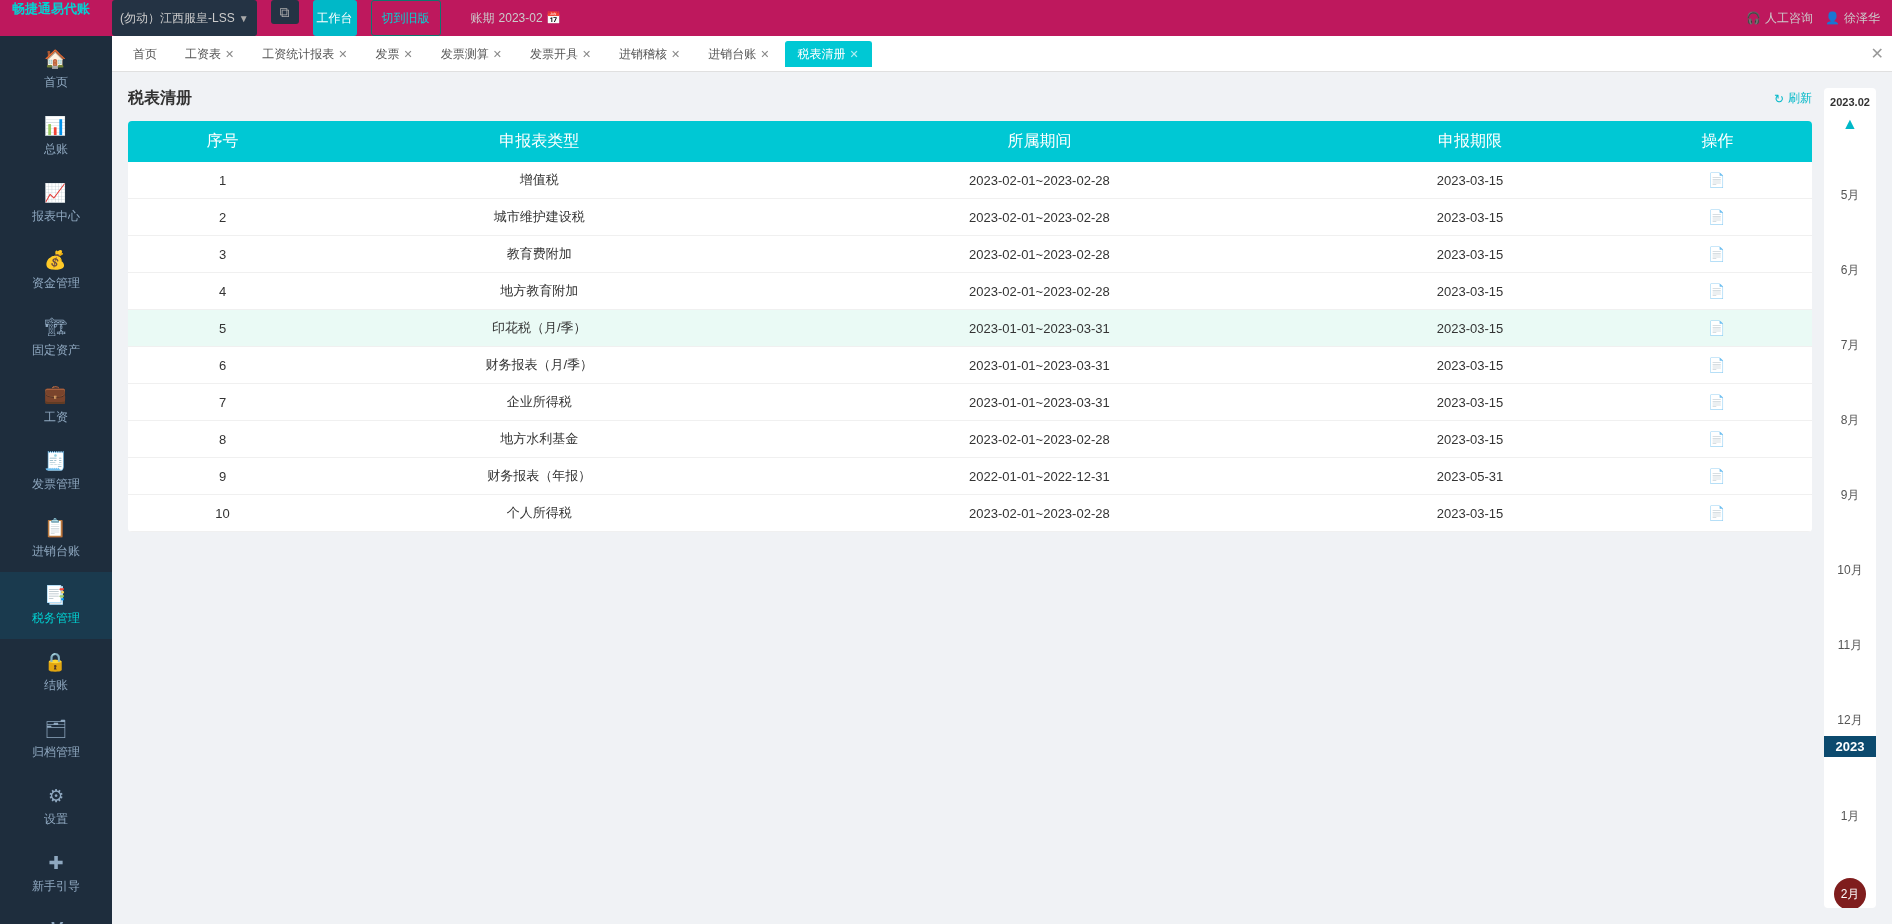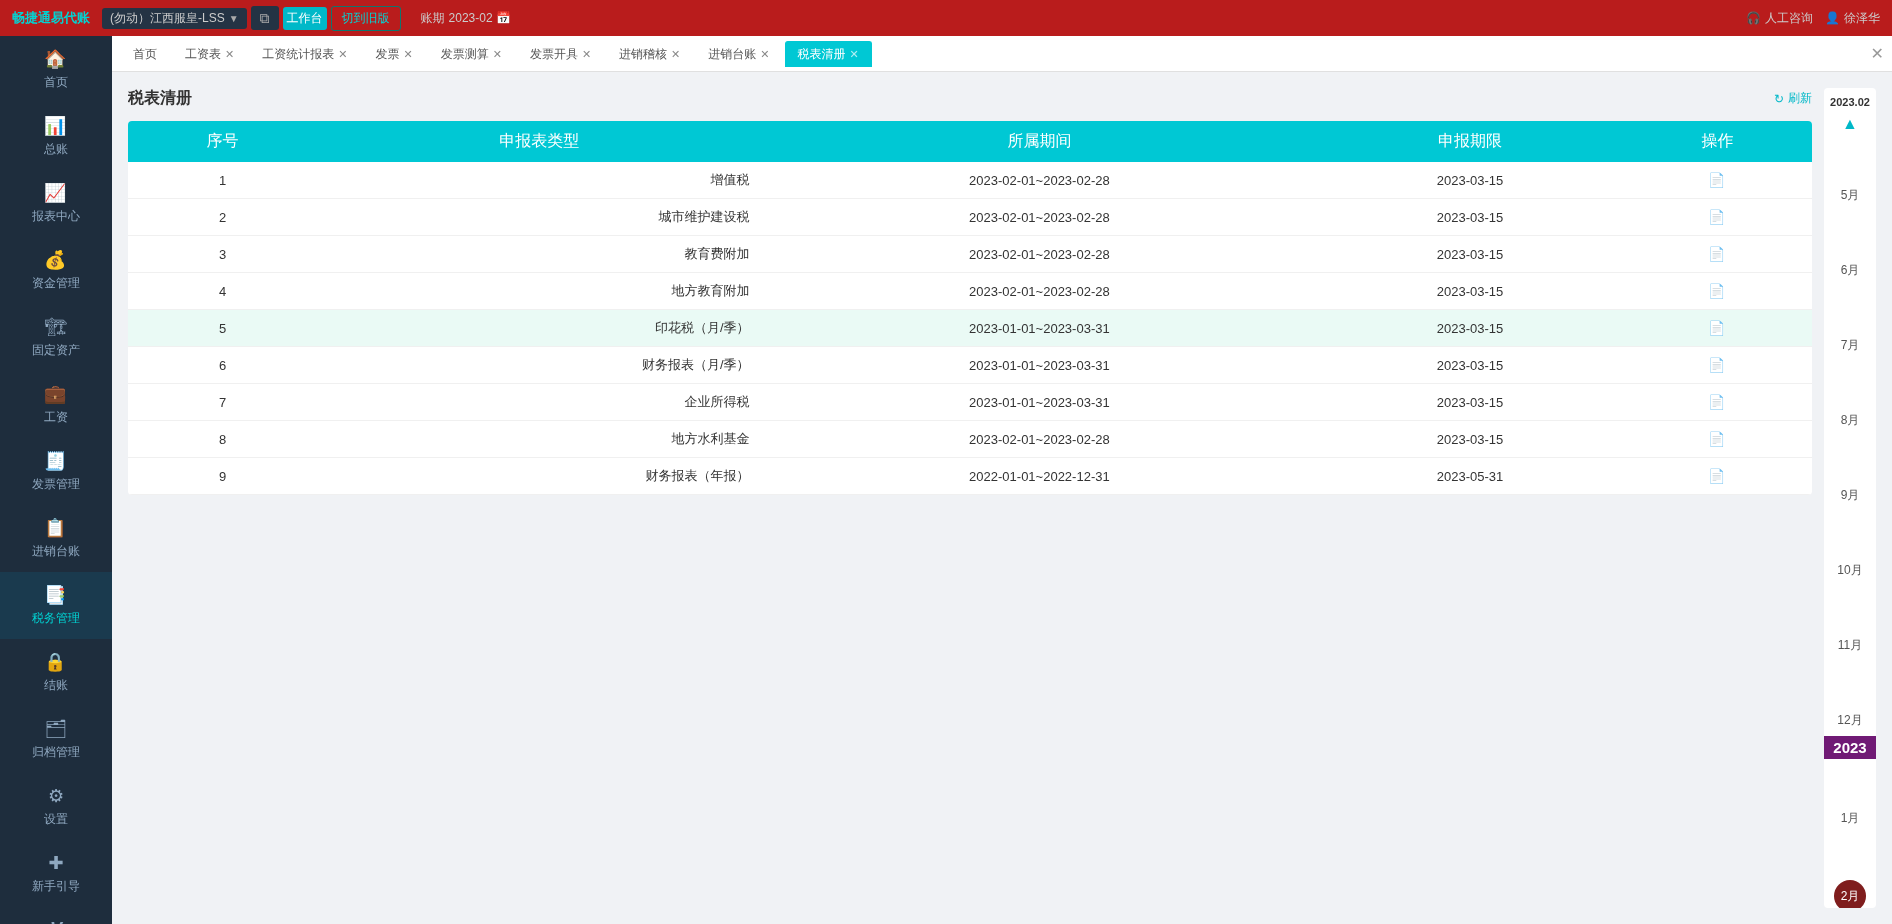--- a/index.html
+++ b/index.html
@@ -1,25 +1,24 @@
 <!DOCTYPE html>
 <html><head>
   <meta charset="utf-8">
   <style>
     * { box-sizing: border-box; margin: 0; padding: 0; }
     body { font-family: 'Microsoft YaHei', Arial, sans-serif; font-size: 13px; background: #f0f2f5; color: #333; display: flex; flex-direction: column; height: 924px; overflow: hidden; }
 
     
     .top-bar {
       height: 36px;
-      background: #b91c1c;
-      display: flex;
-      align-items: center;
+      background: #be185d;
+      display: flex;
       padding: 0 12px;
-      gap: 4px;
+      gap: 14px;
       flex-shrink: 0;
     }
     .top-bar-logo {
       color: #00d4d4;
       font-size: 13px;
       font-weight: bold;
       white-space: nowrap;
     }
     .top-bar-company {
       color: #ccc;
@@ -219,21 +218,21 @@
       border-bottom: 1px solid #f0f0f0;
     }
     .data-table tbody tr.highlight { background: #eafaf5; }
     .data-table tbody td {
       padding: 9px 12px;
       text-align: center;
       font-size: 13px;
       color: #333;
     }
     .data-table tbody td.name-col {
-      text-align: right;
+      text-align: center;
     }
     .action-icon {
       cursor: pointer;
       color: #999;
       font-size: 14px;
     }
 
     
     .calendar-panel {
       width: 52px;
@@ -266,24 +265,24 @@
     }
     .cal-month {
       width: 100%;
       text-align: center;
       padding: 5px 4px;
       font-size: 12px;
       cursor: pointer;
       color: #555;
     }
     .cal-month.current-year-label {
-      background: #701a75;
+      background: #0c4a6e;
       color: #fff;
       font-weight: bold;
-      font-size: 15px;
+      font-size: 13px;
       padding: 3px 4px;
     }
     .cal-month.active {
       background: #7f1d1d;
       color: #fff;
       border-radius: 50%;
       width: 32px;
       height: 32px;
       display: flex;
       align-items: center;
@@ -512,20 +511,27 @@
       <td>2023-03-15</td>
       <td><span class="action-icon">📄</span></td>
     </tr>
               <tr>
       <td>9</td>
       <td class="name-col">财务报表（年报）</td>
       <td>2022-01-01~2022-12-31</td>
       <td>2023-05-31</td>
       <td><span class="action-icon">📄</span></td>
     </tr>
+              <tr>
+      <td>10</td>
+      <td class="name-col">个人所得税</td>
+      <td>2023-02-01~2023-02-28</td>
+      <td>2023-03-15</td>
+      <td><span class="action-icon">📄</span></td>
+    </tr>
             </tbody>
         </table>
       </div>
 
       <div class="calendar-panel">
         <div class="cal-year-header">2023.02</div>
         <button class="cal-up-btn">▲</button>
 
         <div class="cal-month-row">
           <span class="cal-month">5月</span>

